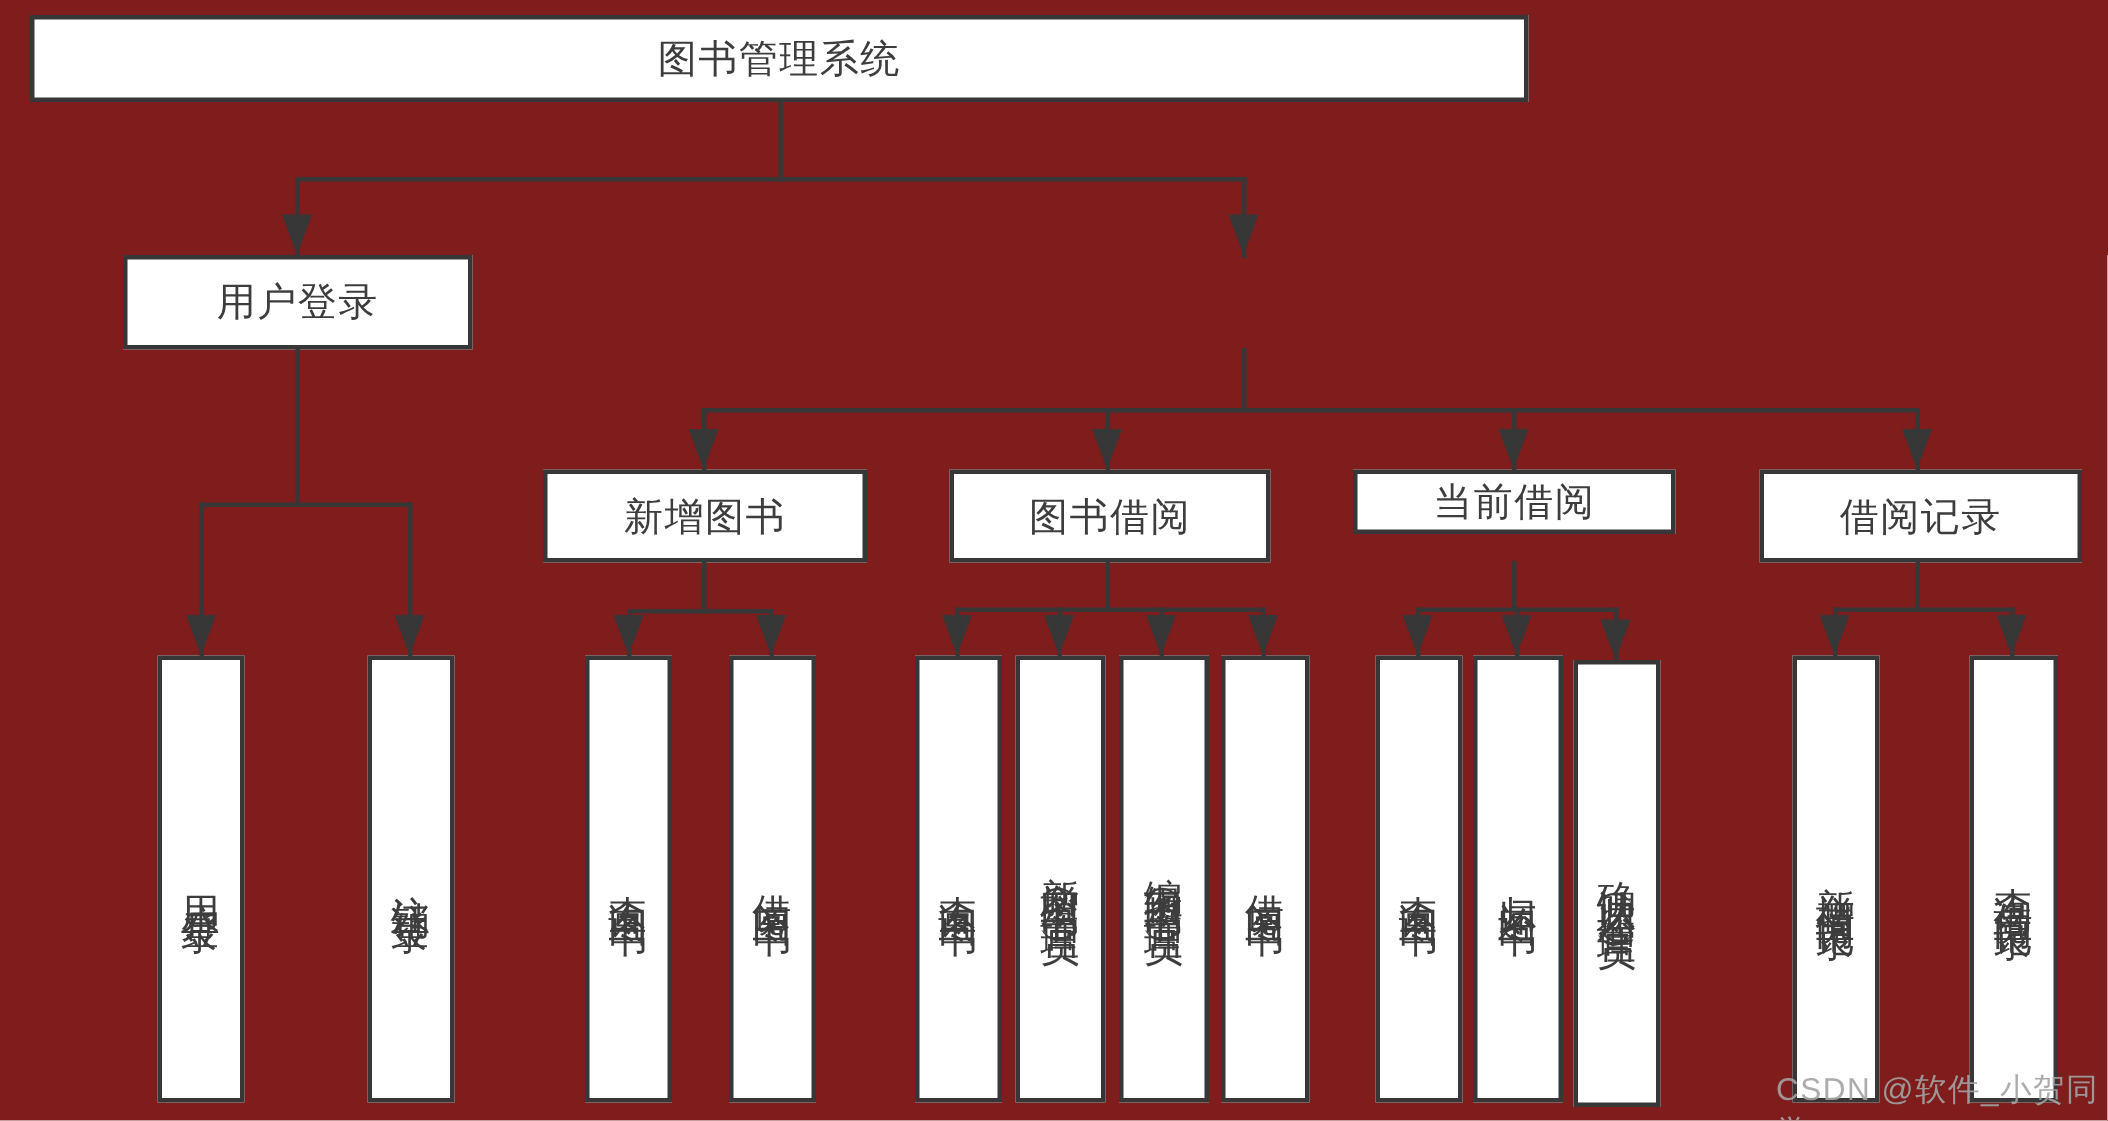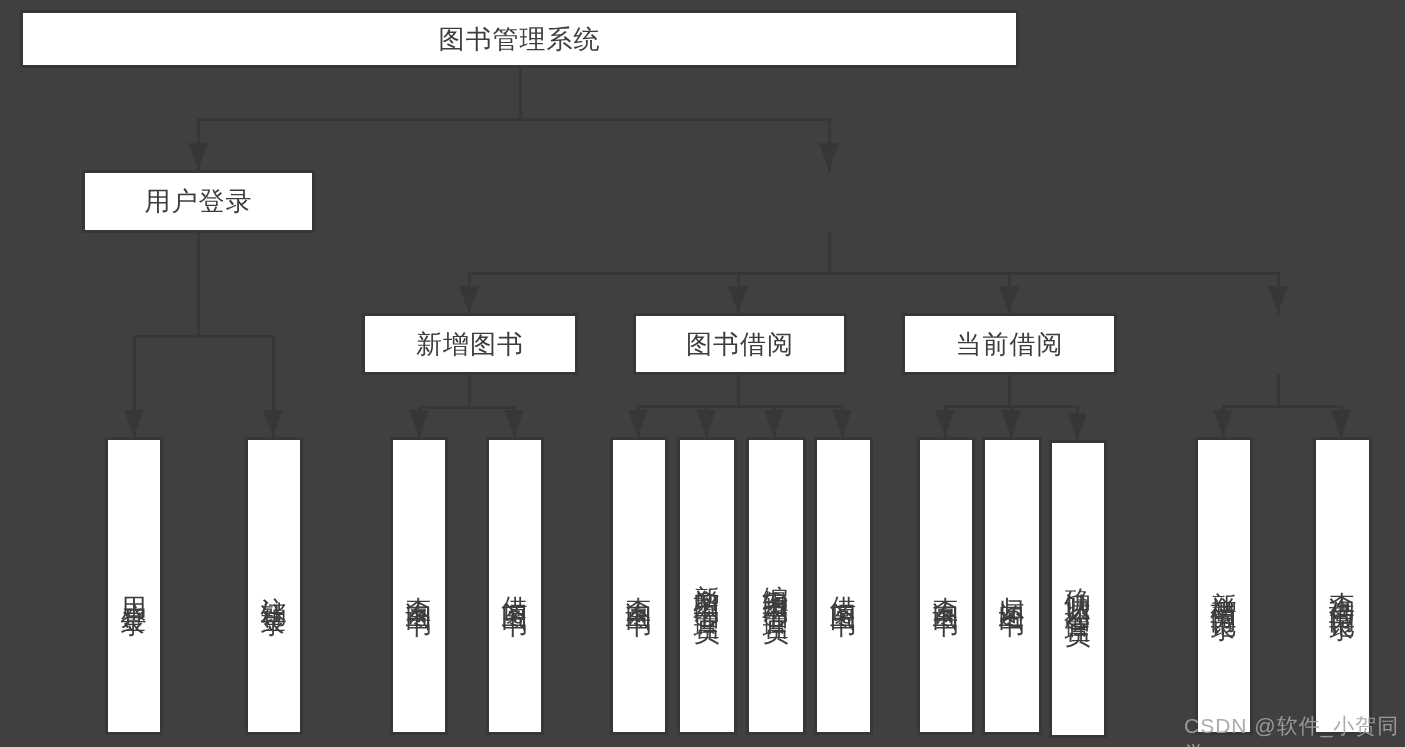--- a/index.html
+++ b/index.html
@@ -1,19 +1,19 @@
 <!DOCTYPE html>
 <html><head>
 <meta charset="utf-8">
 <style>
   html,body{margin:0;padding:0;background:#ffffff;}
   .canvas{
     position:relative;
     width:1405px;height:747px;
-    background:#404040;
+    background:#7f1d1d;
     font-family:"Liberation Sans", sans-serif;
     overflow:hidden;
   }
   .node{
     position:absolute;
     box-sizing:border-box;
     border:3px solid #373737;
     background:#ffffff;
     display:flex;align-items:center;justify-content:center;
     font-size:26px;color:#3d3d3d;letter-spacing:1px;
@@ -49,22 +49,23 @@
 
   <div class="node" style="left:20px;top:10px;width:999px;height:58px;">图书管理系统</div>
 
   <div class="node" style="left:82px;top:170px;width:233px;height:63px;">用户登录</div>
 
 
   <div class="node" style="left:362px;top:313px;width:216px;height:62px;">新增图书</div>
 
   <div class="node" style="left:633px;top:313px;width:214px;height:62px;">图书借阅</div>
 
-  <div class="node" style="left:902px;top:313px;width:215px;height:62px;">当前借阅</div>
+  <div class="node" style="left:902px;top:313px;width:215px;height:43px;">当前借阅</div>
 
+  <div class="node" style="left:1173px;top:313px;width:215px;height:62px;">借阅记录</div>
 
   <div class="node vnode" style="left:105px;top:437px;width:58px;height:298px;">用户登录</div>
 
   <div class="node vnode" style="left:245px;top:437px;width:58px;height:298px;">注销登录</div>
 
   <div class="node vnode" style="left:390px;top:437px;width:58px;height:298px;">查询图书</div>
 
   <div class="node vnode" style="left:486px;top:437px;width:58px;height:298px;">借阅图书</div>
 
   <div class="node vnode" style="left:610px;top:437px;width:58px;height:298px;">查询图书</div>

